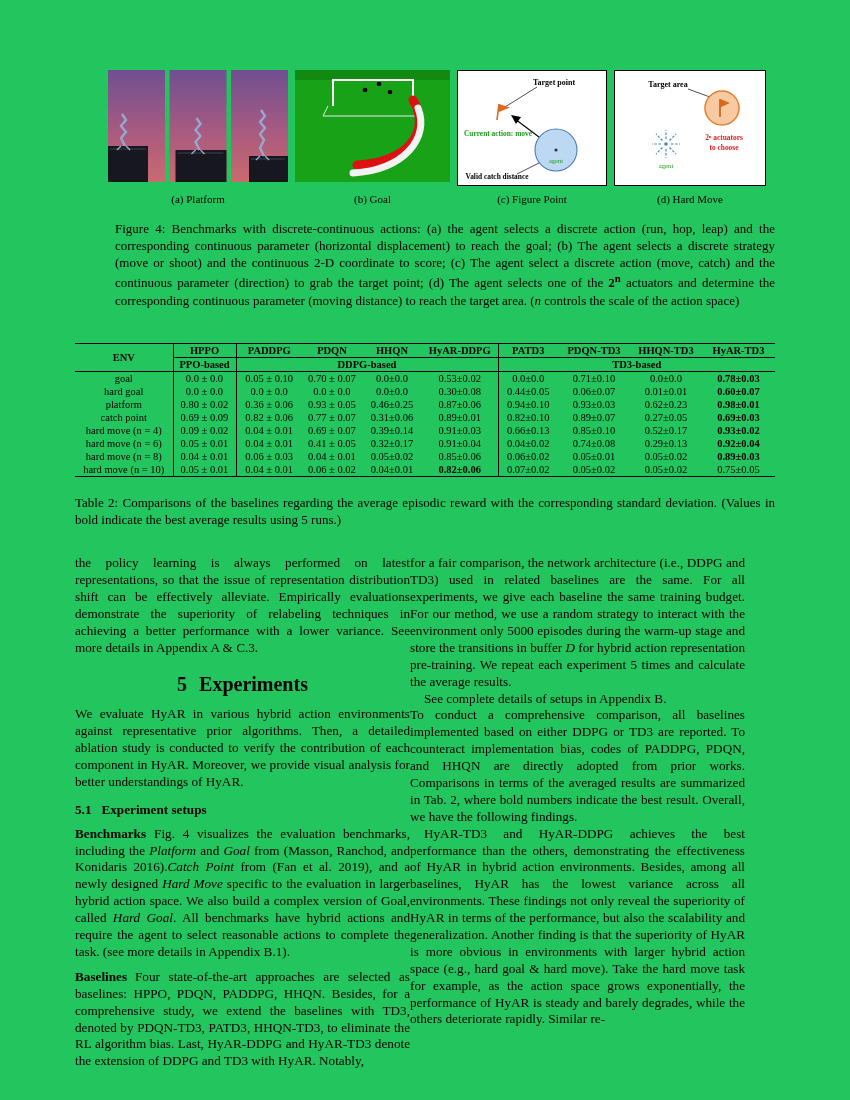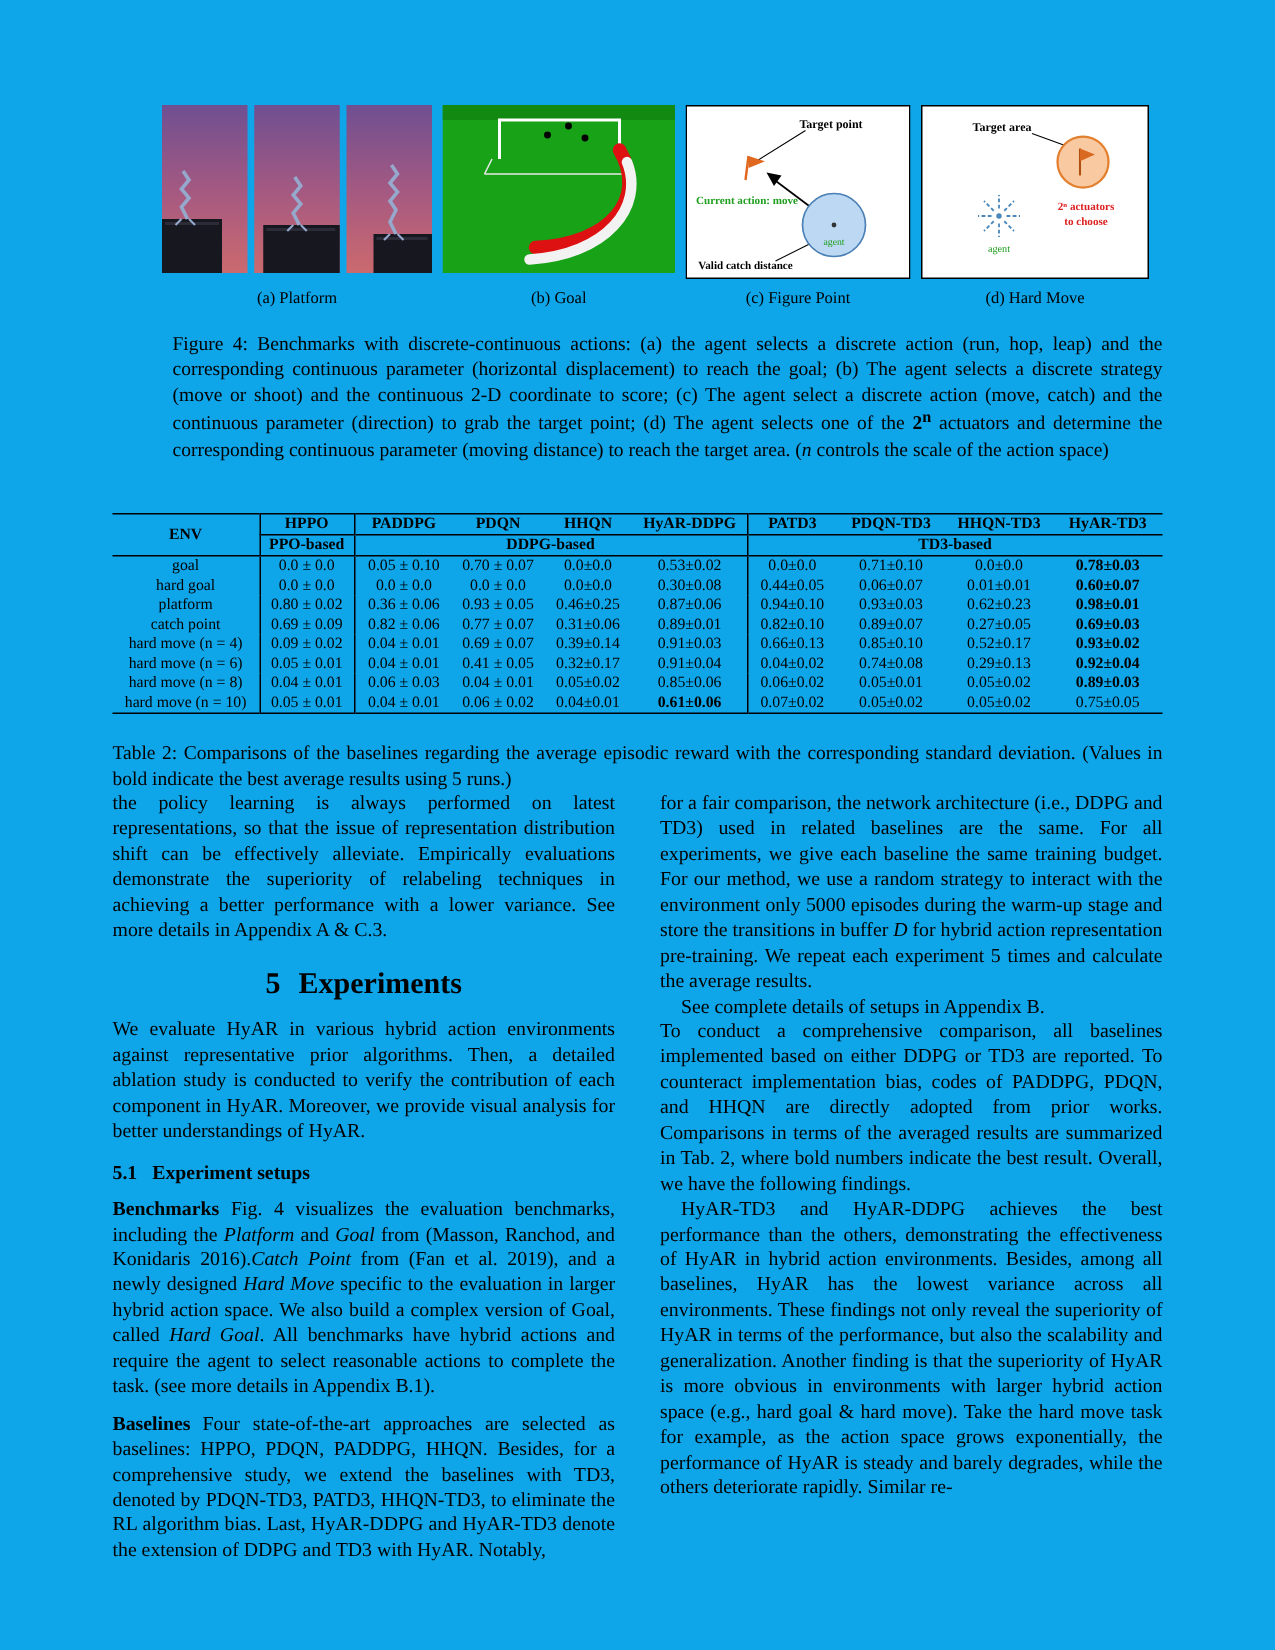--- a/index.html
+++ b/index.html
@@ -1,18 +1,18 @@
 <!DOCTYPE html>
 <html><head>
 <meta charset="utf-8">
 <style>
   * { margin:0; padding:0; box-sizing:border-box; }
   html,body { background:#fff; }
   .page {
-    position:relative; width:850px; height:1100px; background:#0ea5e9;
+    position:relative; width:850px; height:1100px; background:#22c55e;
     font-family:"Liberation Serif","DejaVu Serif",serif; color:#000;
     padding:70px 75px 0 75px; overflow:hidden;
   }
   .figure-row { display:flex; gap:7px; margin-left:33px; align-items:flex-start; }
   .panel svg { display:block; }
   .subcaption-row { display:flex; gap:7px; margin-left:33px; margin-top:7px; font-size:11px; }
   .subcaption-row .sc { text-align:center; }
   .fig-caption { margin-top:15px; font-size:13px; line-height:1.32; text-align:justify;margin-left:40px; }
   .table-wrap { margin-top:34px; }
   table.results {
@@ -21,21 +21,21 @@
   }
   table.results th, table.results td {
     text-align:center; padding:1px 2px; white-space:nowrap; overflow:hidden;
   }
   table.results th { font-weight:bold; }
   tr.hr1 th { border-bottom:1px solid #000; }
   tr.hr2 th { border-bottom:1px solid #000; }
   .vsep { border-left:1px solid #000; }
   td.best { font-weight:bold; }
   .tbl-caption { margin-top:17px; font-size:13px; line-height:1.32; text-align:justify; }
-  .columns { display:flex; gap:30px; }
+  .columns { display:flex; margin-top:27px; }
   .col { width:335px; font-size:13.2px; line-height:1.28; text-align:justify; }
   .col p { margin:0; }
   p.indent { text-indent:14px; }
   p.gap { margin-top:8px; }
   h2.sec { font-size:20px; text-align:center; margin:15px 0 9px 0; font-weight:bold; }
   h2.sec .num { margin-right:12px; }
   h3.subsec { font-size:13.2px; margin:11px 0 7px 0; font-weight:bold; }
   h3.subsec .num { margin-right:10px; }
 </style>
 </head>
@@ -275,21 +275,21 @@
             <td>0.05±0.01</td>
             <td>0.05±0.02</td>
             <td class="best">0.89±0.03</td>
           </tr>
           <tr>
             <td>hard move (n = 10)</td>
             <td class="vsep">0.05 ± 0.01</td>
             <td class="vsep">0.04 ± 0.01</td>
             <td>0.06 ± 0.02</td>
             <td>0.04±0.01</td>
-            <td class="best">0.61±0.06</td>
+            <td class="best">0.82±0.06</td>
             <td class="vsep">0.07±0.02</td>
             <td>0.05±0.02</td>
             <td>0.05±0.02</td>
             <td>0.75±0.05</td>
           </tr>
         </tbody>
     </table>
   </div>
 
   <div class="tbl-caption">Table 2: Comparisons of the baselines regarding the average episodic reward with the corresponding standard deviation. (Values in bold indicate the best average results using 5 runs.)</div>

